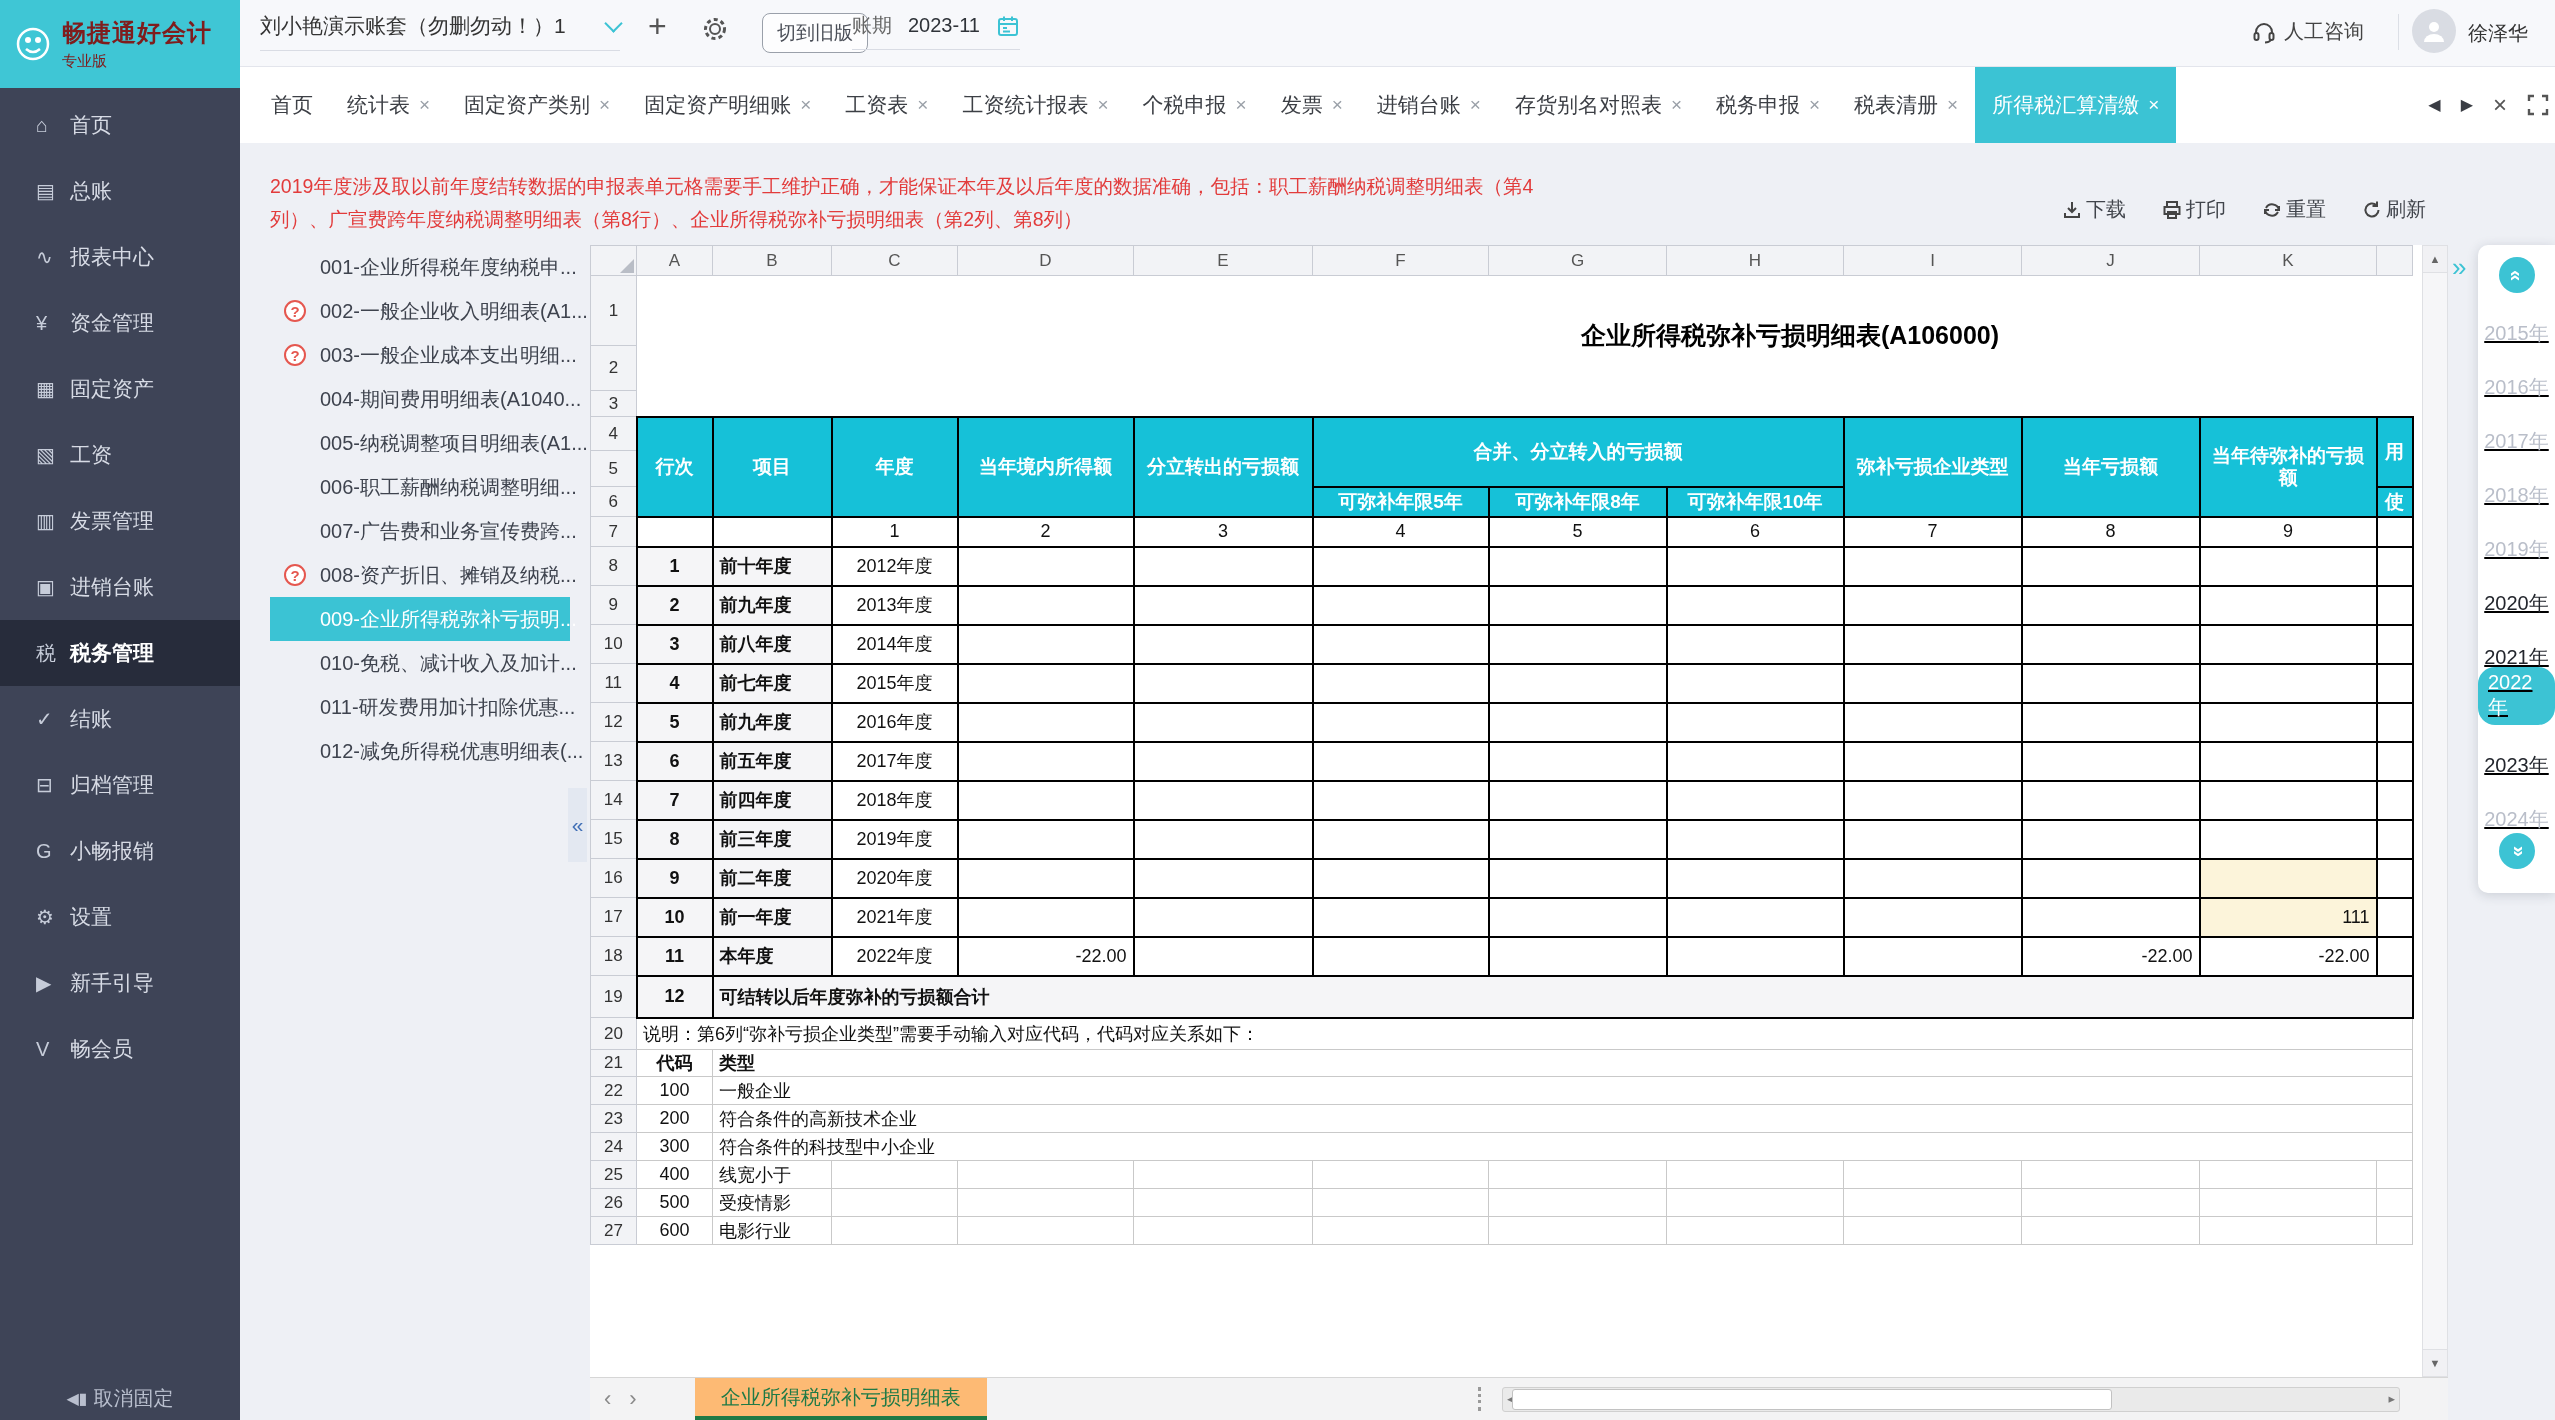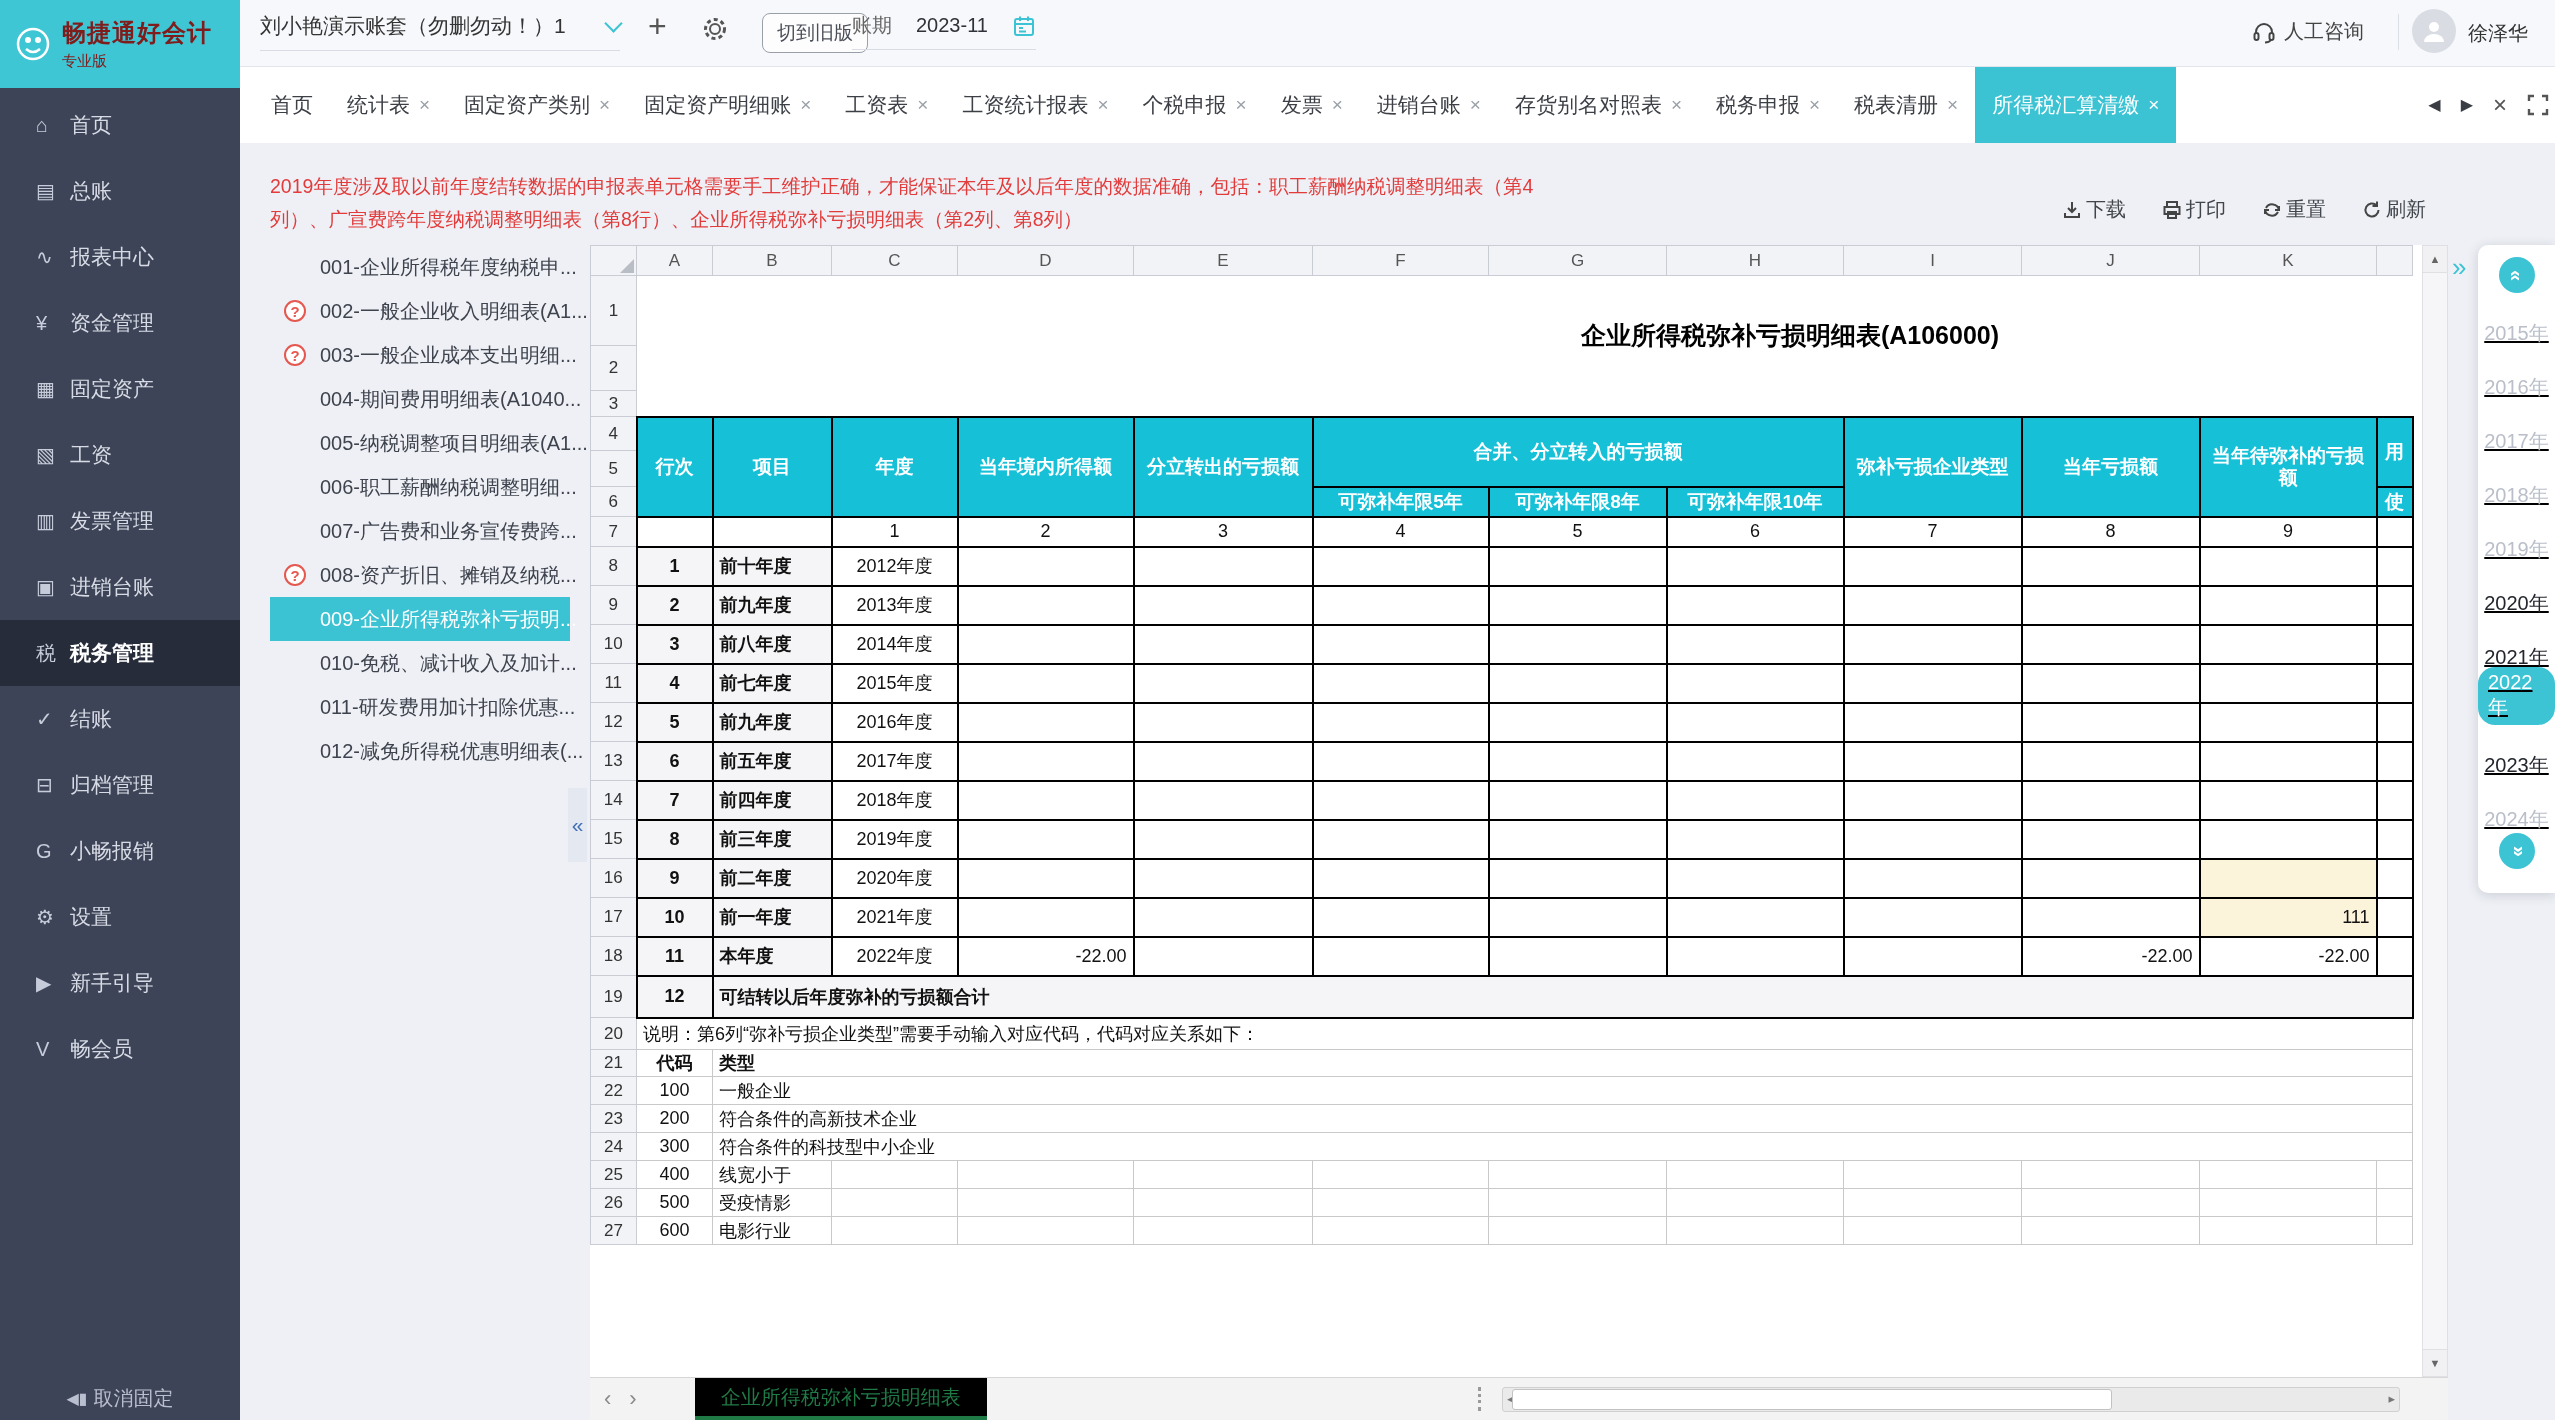--- a/index.html
+++ b/index.html
@@ -22,21 +22,21 @@
   .unpin .tri{font-size:16px;}
 
   
   .topbar{position:absolute;left:240px;top:0;width:2315px;height:66px;background:#f7f8fb;border-bottom:1px solid #e3e5ec;z-index:4;}
   .account{position:absolute;left:20px;top:12px;width:360px;display:flex;justify-content:space-between;align-items:center;border-bottom:1px solid #d9dce4;padding-bottom:10px;cursor:pointer;}
   .account .acc-name{font-size:21px;color:#333;}
   .chev{display:inline-block;width:11px;height:11px;border-right:2px solid #3cc3d4;border-bottom:2px solid #3cc3d4;transform:rotate(45deg);margin-top:-6px;}
   .plusbtn{position:absolute;left:408px;top:8px;font-size:32px;color:#555;cursor:pointer;}
   .gearbtn{position:absolute;left:462px;top:16px;cursor:pointer;}
   .switch-old{position:absolute;left:522px;top:13px;height:38px;padding:0 14px;border:1px solid #9aa0aa;border-radius:8px;background:#fdfdfe;font-size:19px;color:#4a4e57;display:flex;align-items:center;cursor:pointer;}
-  .period{position:absolute;left:612px;top:12px;display:flex;align-items:center;gap:24px;border-bottom:1px solid #d9dce4;padding-bottom:10px;}
+  .period{position:absolute;left:612px;top:12px;display:flex;align-items:center;gap:16px;border-bottom:1px solid #d9dce4;padding-bottom:10px;}
   .period .p-label{font-size:20px;color:#666;}
   .period .p-value{font-size:20px;color:#2f3339;}
   .support{position:absolute;left:2012px;top:18px;display:flex;align-items:center;gap:8px;font-size:20px;color:#444;cursor:pointer;}
   .top-divider{position:absolute;left:2158px;top:14px;width:1px;height:36px;background:#dcdfe6;}
   .avatar{position:absolute;left:2172px;top:9px;width:44px;height:44px;border-radius:50%;background:#d9dce3;display:flex;align-items:center;justify-content:center;}
   .username{position:absolute;left:2228px;top:20px;font-size:20px;color:#333;}
 
   
   .tabrow{position:absolute;left:240px;top:66px;width:2315px;height:77px;background:#fff;display:flex;align-items:stretch;z-index:3;}
   .tabs{display:flex;align-items:stretch;padding-left:14px;}
@@ -84,21 +84,21 @@
   .vs-btn{position:absolute;left:0;width:24px;height:26px;display:flex;align-items:center;justify-content:center;font-size:11px;color:#666;background:#f1f1f4;cursor:pointer;}
   .vs-up{top:0;border-bottom:1px solid #dfe0e4;}
   .vs-down{bottom:0;border-top:1px solid #dfe0e4;}
 
   .expand-years{position:absolute;left:2452px;top:252px;font-size:26px;color:#3cc3d4;cursor:pointer;z-index:6;}
 
   
   .sheet-bottom{position:absolute;left:590px;top:1377px;width:1858px;height:43px;background:#f3f3f4;border-top:1px solid #d6d6d6;display:flex;align-items:center;box-sizing:border-box;}
   .snav{display:flex;gap:18px;margin-left:14px;color:#8a8a8a;font-size:22px;}
   .snav span{cursor:pointer;}
-  .sheet-tab{margin-left:58px;height:42px;background:#000000;display:flex;align-items:center;padding:0 26px;color:#1f7a46;font-size:20px;border-bottom:4px solid #1f7a46;box-sizing:border-box;cursor:pointer;white-space:nowrap;}
+  .sheet-tab{margin-left:58px;height:42px;background:#fdba74;display:flex;align-items:center;padding:0 26px;color:#1f7a46;font-size:20px;border-bottom:4px solid #1f7a46;box-sizing:border-box;cursor:pointer;white-space:nowrap;}
   .drag-dots{position:absolute;left:888px;top:9px;height:24px;border-left:3px dotted #9a9a9a;}
   .hscroll{position:absolute;left:912px;top:9px;width:898px;height:25px;background:#eaeaea;border:1px solid #d0d0d0;border-radius:3px;box-sizing:border-box;}
   .hthumb{position:absolute;left:9px;top:1px;width:600px;height:21px;background:#fff;border:1px solid #c2c2c2;border-radius:3px;box-sizing:border-box;cursor:pointer;}
   .hs-arrow{position:absolute;top:3px;font-size:13px;color:#777;cursor:pointer;}
 
   
   .year-panel{position:absolute;left:2478px;top:245px;width:77px;height:648px;background:#fff;border-radius:10px 0 0 10px;box-shadow:0 2px 12px rgba(40,50,70,.18);display:flex;flex-direction:column;align-items:center;padding:12px 0;box-sizing:border-box;z-index:5;}
   .ybtn{width:36px;height:36px;border-radius:50%;background:#3cc3d4;color:#fff;display:flex;align-items:center;justify-content:center;cursor:pointer;flex:0 0 auto;}
   .ybtn span{display:inline-block;font-size:20px;font-weight:bold;}
   .ybtn.up span{transform:rotate(90deg);}

